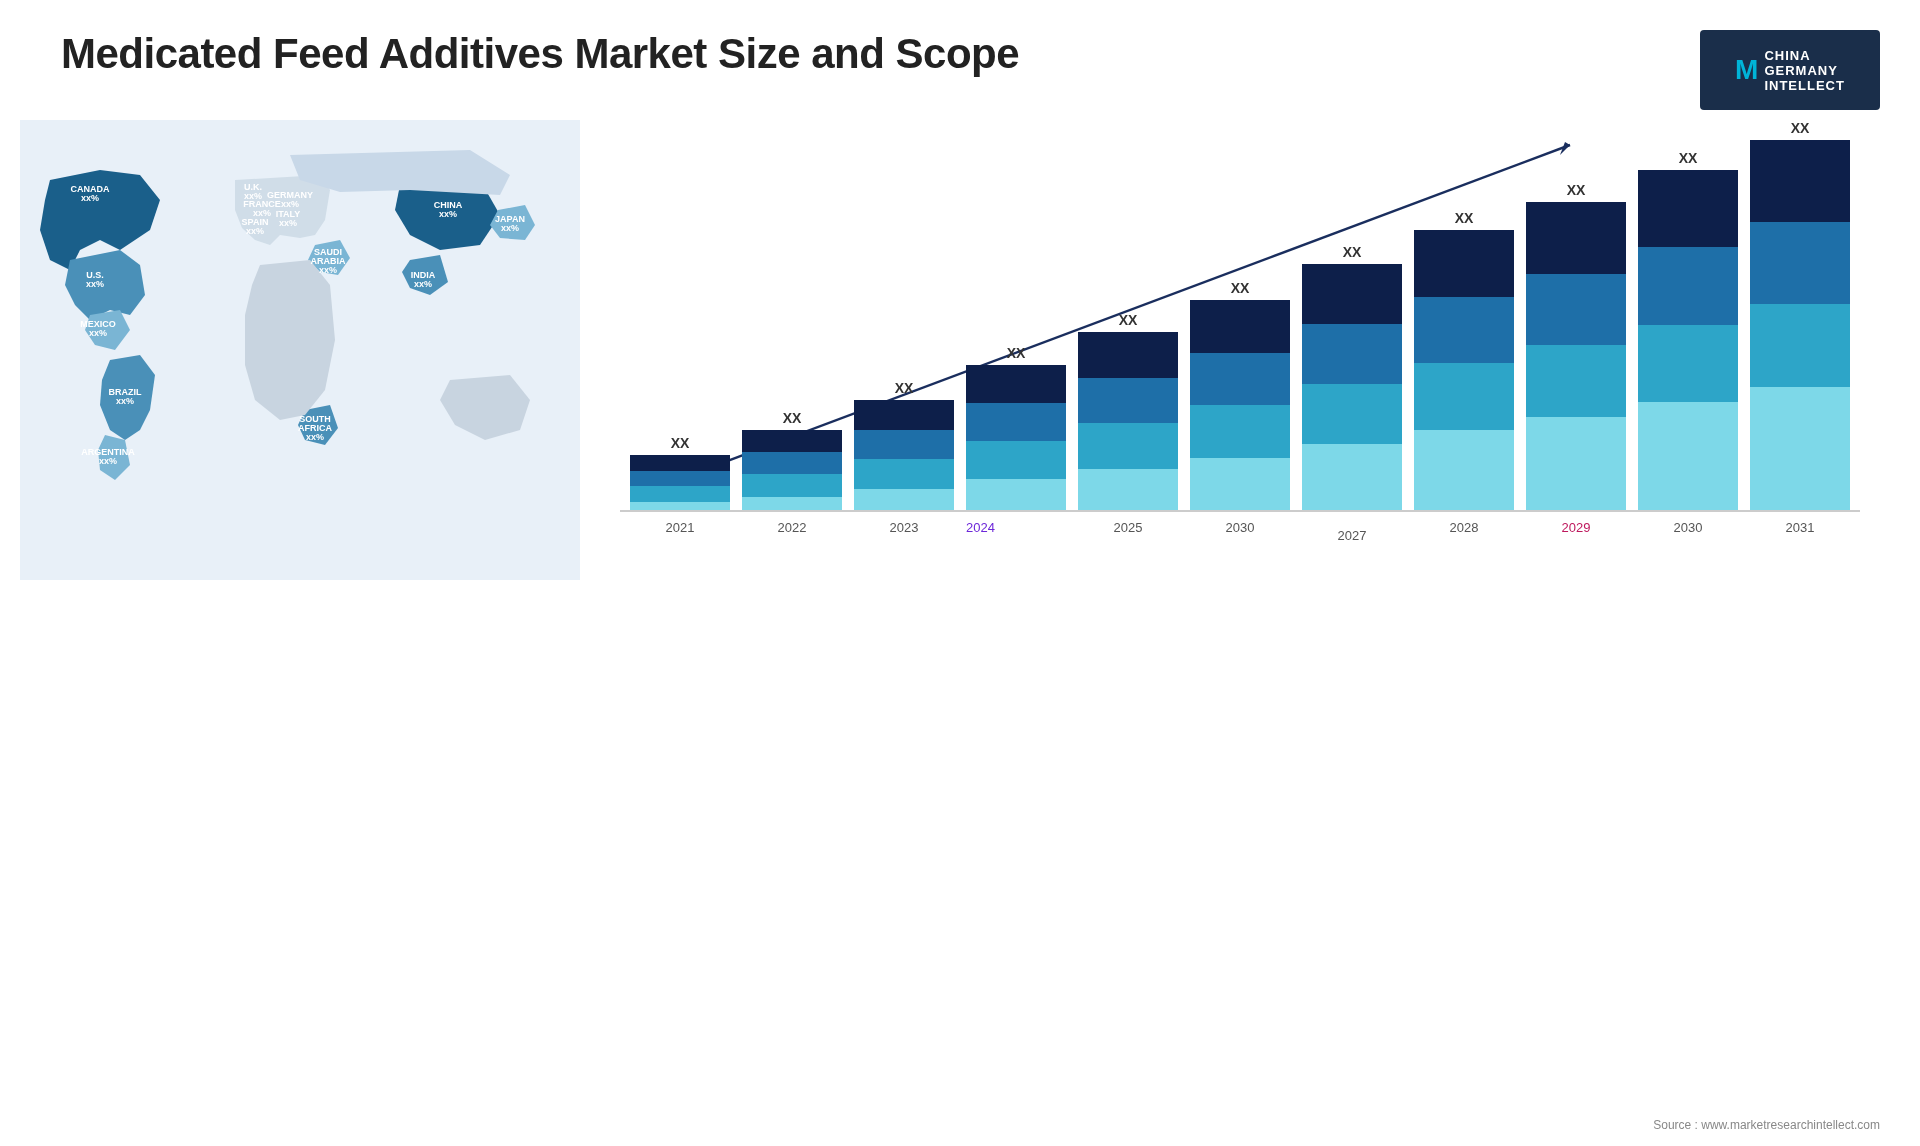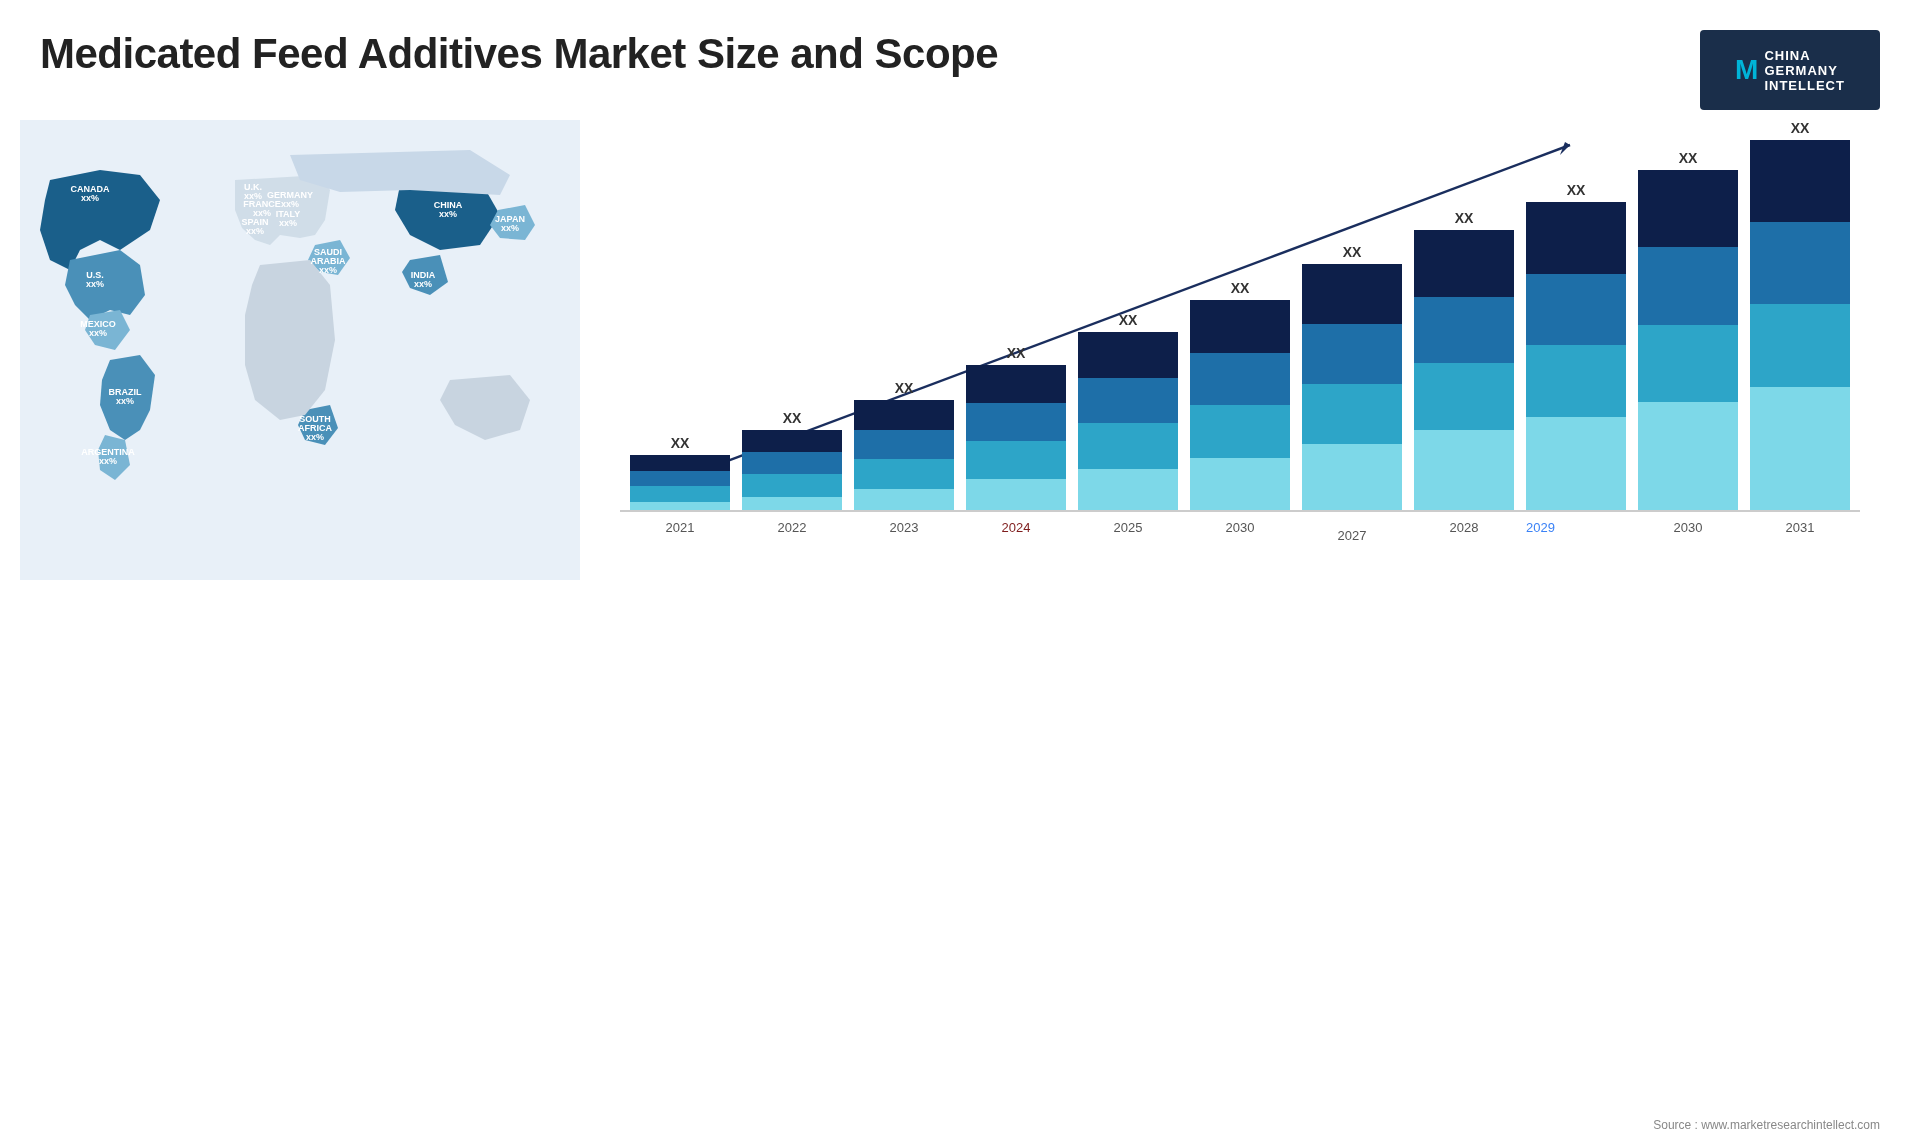--- a/index.html
+++ b/index.html
@@ -10,21 +10,21 @@
       font-family: 'Arial', sans-serif;
       overflow: hidden;
       position: relative;
     }
 
     
     .header {
       display: flex;
       justify-content: space-between;
       align-items: flex-start;
-      padding: 30px 40px 10px 40px;
+      padding: 30px 40px 10px 61px;
     }
     .main-title {
       font-size: 42px;
       font-weight: 600;
       color: #222;
       letter-spacing: -0.5px;
     }
     .logo-area {
       display: flex;
       flex-direction: column;
@@ -320,26 +320,26 @@
             <div style="flex:1;background:#2da5c8;"></div>
             <div style="flex:1.5;background:#7dd8e8;"></div>
           </div>
         </div>
       </div>
 
       <div style="display:flex;gap:12px;padding:8px 10px 0 10px;border-top:2px solid #ccc;">
         <div style="flex:1;text-align:center;font-size:13px;color:#555;">2021</div>
         <div style="flex:1;text-align:center;font-size:13px;color:#555;">2022</div>
         <div style="flex:1;text-align:center;font-size:13px;color:#555;">2023</div>
-        <div style="flex:1;text-align:center;font-size:13px;color:#7f1d1d;">2024</div>
+        <div style="flex:1;text-align:left;font-size:13px;color:#6d28d9;">2024</div>
         <div style="flex:1;text-align:center;font-size:13px;color:#555;">2025</div>
         <div style="flex:1;text-align:center;font-size:13px;color:#555;">2030</div>
         <div style="flex:1;text-align:center;font-size:13px;color:#555;margin-top:8px;">2027</div>
         <div style="flex:1;text-align:center;font-size:13px;color:#555;">2028</div>
-        <div style="flex:1;font-size:13px;color:#3b82f6;">2029</div>
+        <div style="flex:1;text-align:center;font-size:13px;color:#be185d;">2029</div>
         <div style="flex:1;text-align:center;font-size:13px;color:#555;">2030</div>
         <div style="flex:1;text-align:center;font-size:13px;color:#555;">2031</div>
       </div>
     </div>
   </div>
 </div>
 
 <div style="position:absolute;bottom:14px;right:40px;font-size:12px;color:#888;">Source : www.marketresearchintellect.com</div>
 
 </body></html>

